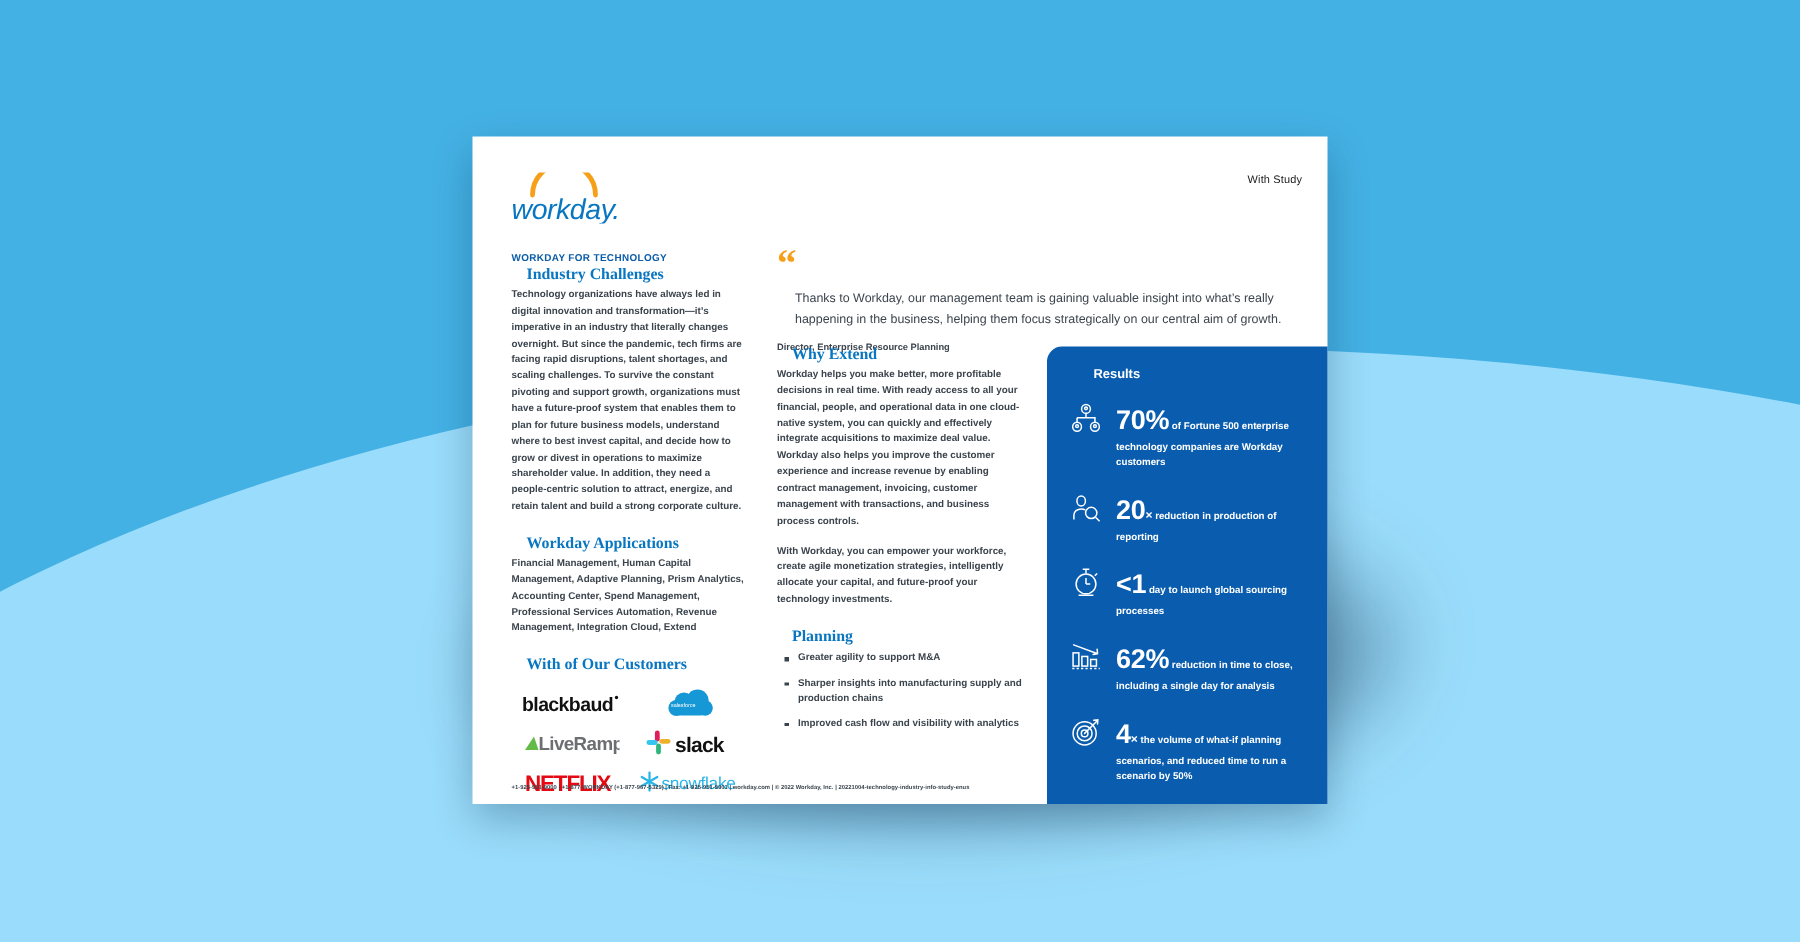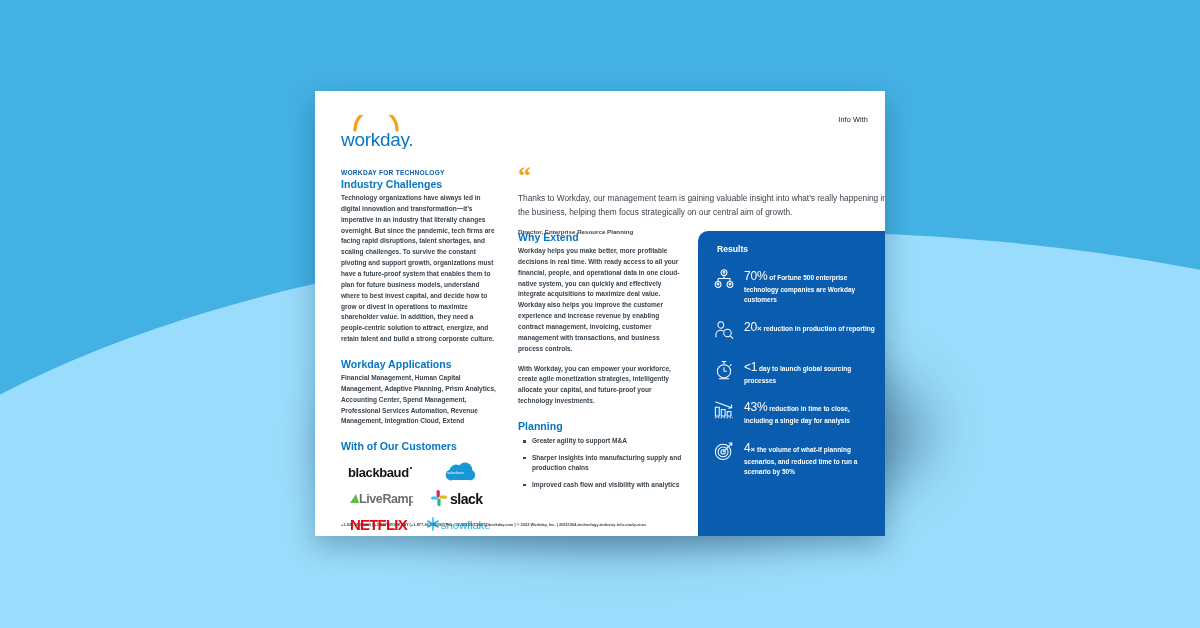--- a/index.html
+++ b/index.html
@@ -12,60 +12,60 @@
            background:#9adcfb;border-radius:50% 50% 0 0 / 34% 34% 0 0;}
   #page-shadow{position:absolute;left:330px;top:330px;width:600px;height:215px;
            background:rgba(10,40,70,.34);filter:blur(26px);border-radius:50%;
            transform:skewX(-6deg);}
 
   
   #doc{position:absolute;left:315px;top:91px;width:570px;height:445px;background:#fff;
        box-shadow:0 10px 26px rgba(8,40,70,.30);overflow:hidden;}
 
   
-  .logo{position:absolute;left:26px;top:24px;width:84px;height:34px;}
+  .logo{position:absolute;left:26px;top:24px;width:84px;height:34px;font-style:italic;}
   .logo svg{display:block;}
   .doc-kicker{position:absolute;right:17px;top:24px;font-size:7.3px;color:#1a1a1a;
               letter-spacing:.1px;}
 
   
   .col-left{position:absolute;left:26px;top:78px;width:157px;}
   .col-mid{position:absolute;left:203px;top:140px;width:165px;}
   .quote-wrap{position:absolute;left:203px;top:76px;width:370px;}
 
-  h2.sec{color:#0876c0;font-size:10.6px;font-weight:700;margin:0 0 3px;letter-spacing:0;}
+  h2.sec{color:#0876c0;font-size:10.6px;font-weight:700;margin:0 10px 3px;letter-spacing:0;font-family:Liberation Serif, serif;}
   .eyebrow{color:#0b5ca8;font-size:6.6px;font-weight:700;letter-spacing:.25px;margin:0 0 2px;}
   p.body{color:#3b444d;font-size:6.55px;line-height:1.66;margin:0;font-weight:600;}
   p.body + p.body{margin-top:9px;}
   .gap{height:13px;}
 
   
   .qmark{color:#f6a01a;font-size:26px;line-height:.7;font-weight:700;font-family:"Liberation Serif",serif;}
-  .quote-txt{color:#3b444d;font-size:8.3px;line-height:1.62;margin:7px 0 0;font-weight:500;}
+  .quote-txt{color:#3b444d;font-size:8.3px;line-height:1.62;margin:7px 12px 0;font-weight:500;}
   .quote-attr{color:#3b444d;font-size:6.2px;margin:9px 0 0;font-weight:700;}
 
   
   ul.bens{margin:4px 0 0;padding-left:14px;list-style:none;}
   ul.bens li{position:relative;color:#3b444d;font-size:6.55px;line-height:1.62;
              font-weight:600;margin-bottom:6px;}
   ul.bens li:before{content:"";position:absolute;left:-9px;top:4px;width:2.6px;height:2.6px;
              background:#3b444d;}
 
   
   .cust-grid{display:flex;flex-wrap:wrap;margin-top:7px;width:160px;align-items:center;}
   .cust{width:80px;height:26px;display:flex;align-items:center;justify-content:center;}
 
   
   #results{position:absolute;left:383px;top:140px;width:195px;height:370px;
            background:#0a5dae;border-top-left-radius:10px;border-bottom-left-radius:10px;}
-  #results h3{color:#fff;font-size:8.6px;font-weight:700;margin:0;padding:13px 0 0 19px;}
+  #results h3{color:#fff;font-size:8.6px;font-weight:700;margin:0;padding:13px 0 0 31px;}
   .stat{display:flex;align-items:flex-start;padding:0 14px 0 15px;margin-top:13px;}
   .stat .ico{width:26px;flex:0 0 26px;padding-top:1px;}
   .stat .txt{color:#fff;font-size:6.5px;line-height:1.5;font-weight:600;padding-left:5px;}
-  .stat .big{font-size:12px;font-weight:400;letter-spacing:-.2px;}
+  .stat .big{font-size:18px;font-weight:700;letter-spacing:-.2px;}
   .stat .mid{font-size:8px;font-weight:700;}
 
   
   #footer{position:absolute;left:26px;bottom:9px;width:530px;color:#3b444d;
           font-size:3.9px;letter-spacing:.02px;white-space:nowrap;font-weight:600;}
 </style>
 </head>
 <body>
 
 <div id="bg-top"></div>
@@ -74,21 +74,21 @@
 
 <div id="doc">
 
   <div class="logo">
     <svg width="84" height="34" viewBox="0 0 84 34">
       <path d="M14 15 A20 20 0 0 1 56 15" fill="none" stroke="#f6a01a" stroke-width="3.2" stroke-linecap="round"></path>
       <text x="0" y="31" font-family="Liberation Sans, sans-serif" font-size="19" font-weight="400" fill="#0876c0" letter-spacing="-0.3">workday.</text>
     </svg>
   </div>
 
-  <div class="doc-kicker">Info With</div>
+  <div class="doc-kicker">With Study</div>
 
   <div class="col-left">
     <p class="eyebrow">WORKDAY FOR TECHNOLOGY</p>
     <h2 class="sec">Industry Challenges</h2>
     <p class="body">Technology organizations have always led in digital innovation and transformation—it’s imperative in an industry that literally changes overnight. But since the pandemic, tech firms are facing rapid disruptions, talent shortages, and scaling challenges. To survive the constant pivoting and support growth, organizations must have a future-proof system that enables them to plan for future business models, understand where to best invest capital, and decide how to grow or divest in operations to maximize shareholder value. In addition, they need a people-centric solution to attract, energize, and retain talent and build a strong corporate culture.</p>
 
     <div class="gap"></div>
     <h2 class="sec">Workday Applications</h2>
     <p class="body">Financial Management, Human Capital Management, Adaptive Planning, Prism Analytics, Accounting Center, Spend Management, Professional Services Automation, Revenue Management, Integration Cloud, Extend</p>
 
@@ -219,21 +219,21 @@
       <div class="ico">
         <svg width="22" height="22" viewBox="0 0 24 24" fill="none" stroke="#fff" stroke-width="1.1">
           <rect x="2.6" y="9" width="4.2" height="9.6"></rect>
             <rect x="9" y="11.6" width="4.2" height="7"></rect>
           <rect x="15.4" y="13.8" width="4.2" height="4.8"></rect>
           <path d="M3 3.2L20.4 9.6M20.4 9.6l-.3-3.3M20.4 9.6l-3.2.5" stroke-linecap="round"></path>
           <path d="M2 20.4h20" stroke-dasharray="1.6 1.6"></path>
         </svg>
       </div>
       <div class="txt">
-        <span class="big">43%</span><span> reduction in time to close, including a single day for analysis</span>
+        <span class="big">62%</span><span> reduction in time to close, including a single day for analysis</span>
       </div>
     </div>
 
     <div class="stat">
       <div class="ico">
         <svg width="22" height="22" viewBox="0 0 24 24" fill="none" stroke="#fff" stroke-width="1.1">
           <circle cx="11" cy="13" r="8.4"></circle>
             <circle cx="11" cy="13" r="5.4"></circle>
             <circle cx="11" cy="13" r="2.4"></circle>
           <path d="M11 13l9.4-9.4M17.6 3.4l3-.2-.2 3" stroke-linecap="round"></path>

